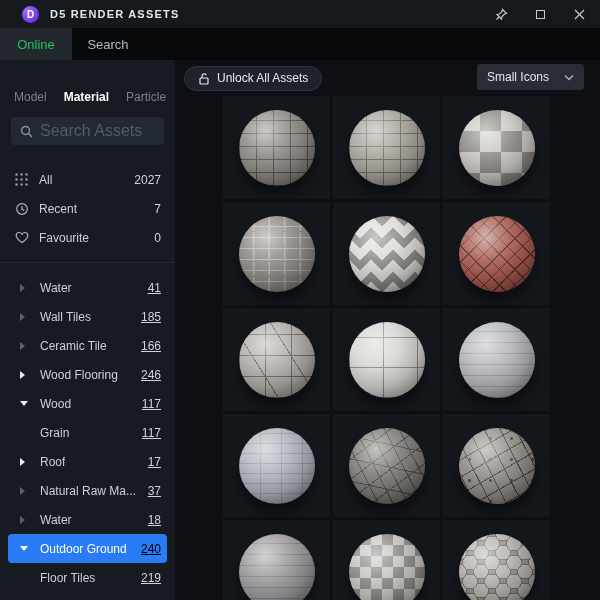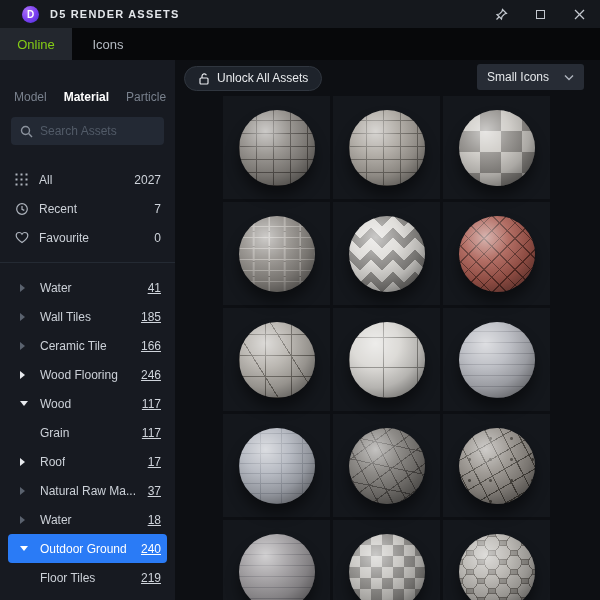--- a/index.html
+++ b/index.html
@@ -13,53 +13,53 @@
     color:#fff; font-size:10px; font-weight:bold; display:flex; align-items:center; justify-content:center; }
   .title { margin-left:11px; font-size:11px; font-weight:bold; letter-spacing:1.2px; color:#e3e6ea; }
   .win-controls { margin-left:auto; display:flex; align-items:center; gap:25px; margin-right:14px; }
   .win-btn { width:14px; height:14px; display:flex; align-items:center; justify-content:center; color:#c3c8cf; }
   .max-glyph { width:9px; height:9px; border:1px solid #c3c8cf; display:block; }
 
   
   .tabbar { height:32px; background:#07080a; display:flex; }
   .tab { width:72px; display:flex; align-items:center; justify-content:center;
     font-size:13px; color:#b4bac2; }
-  .tab.active { background:#23272e; color:#84cc16; }
+  .tab.active { background:#23272e; color:#22c55e; }
 
   
   .content { display:flex; height:540px; }
   .sidebar { width:175px; background:#171a21; flex:none; overflow:hidden; position:relative; }
   .main { flex:1; background:#0d0f13; overflow:hidden; position:relative; }
 
   
   .side-tabs { display:flex; gap:17px; margin:30px 0 0 14px; font-size:12px; color:#79818d; }
   .side-tab.active { color:#ffffff; font-weight:bold; }
   .search { margin:13px 11px 0 11px; height:28px; background:#232934; border-radius:4px;
     display:flex; align-items:center; padding:0 9px; gap:7px; }
   .search svg { flex:none; }
   .search input { background:transparent; border:none; outline:none; width:100%;
-    font-size:12px; color:#d946ef; font-family:"Liberation Sans",sans-serif; }
+    font-size:16px; color:#d946ef; font-family:"Liberation Sans",sans-serif; }
   .search input::placeholder { color:#525b68; }
 
   .quick-list { margin-top:20px; }
   .row { height:29px; display:flex; align-items:center; padding:0 14px; font-size:12px; color:#ccd1d8; }
   .row .lbl { margin-left:10px; white-space:nowrap; overflow:hidden; text-overflow:ellipsis; }
   .row .cnt { margin-left:auto; color:#cfd4db; }
   .qicon { width:15px; height:15px; display:flex; align-items:center; justify-content:center; color:#aeb4bd; }
 
   .divider { height:1px; background:#242a33; margin:10px 0; }
 
   .cat-list { }
   .cat { height:29px; display:flex; align-items:center; margin:0 8px; padding:0 6px 0 12px;
     border-radius:4px; font-size:12px; color:#ccd1d8; }
   .cat .arrowbox { width:10px; flex:none; display:flex; align-items:center; }
   .cat .lbl { margin-left:10px; white-space:nowrap; overflow:hidden; text-overflow:ellipsis; }
   .cat .cnt { margin-left:auto; color:#cfd4db;text-decoration:underline; }
   .cat.selected { background:#2a7bf6; color:#ffffff; }
-  .cat.selected .cnt { color:#ffffff; }
+  .cat.selected .cnt { color:#000000; }
   .tri-r { width:0; height:0; border-left:5px solid #5a626e; border-top:4px solid transparent; border-bottom:4px solid transparent; }
   .tri-r.bright { border-left-color:#e8eaee; }
   .tri-d { width:0; height:0; border-top:5px solid #e8eaee; border-left:4px solid transparent; border-right:4px solid transparent; }
   .cat.selected .tri-d { border-top-color:#ffffff; }
 
   
   .toolbar { height:36px; display:flex; align-items:center; position:relative; }
   .unlock-btn { margin-left:9px; height:25px; border-radius:13px; background:#1e232b;
     border:1px solid #30363f; color:#e8eaed; font-size:12px; display:flex; align-items:center;
     gap:7px; padding:0 13px; }
@@ -132,21 +132,21 @@
       <svg width="11" height="11" viewBox="0 0 11 11" stroke="#c3c8cf" stroke-width="1.2">
         <line x1="1" y1="1" x2="10" y2="10"></line>
           <line x1="10" y1="1" x2="1" y2="10"></line>
       </svg>
     </span>
   </div>
 </div>
 
 <div class="tabbar">
   <div class="tab active">Online</div>
-  <div class="tab">Icons</div>
+  <div class="tab">Search</div>
 </div>
 
 <div class="content">
   <div class="sidebar">
     <div class="side-tabs">
       <span class="side-tab">Model</span>
       <span class="side-tab active">Material</span>
       <span class="side-tab">Particle</span>
     </div>
     <div class="search">

